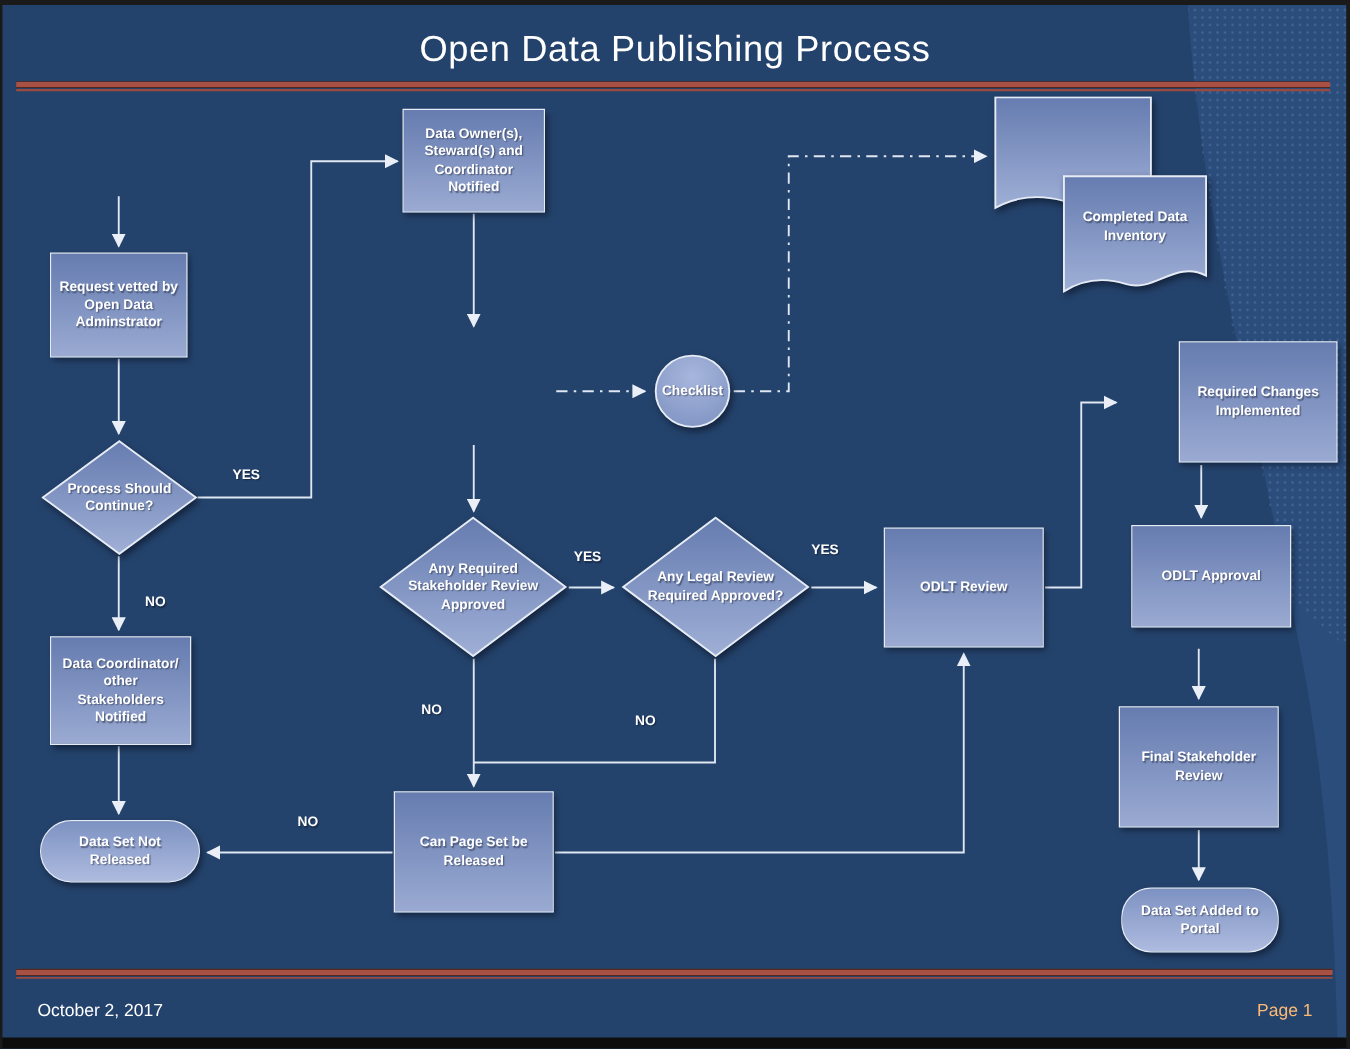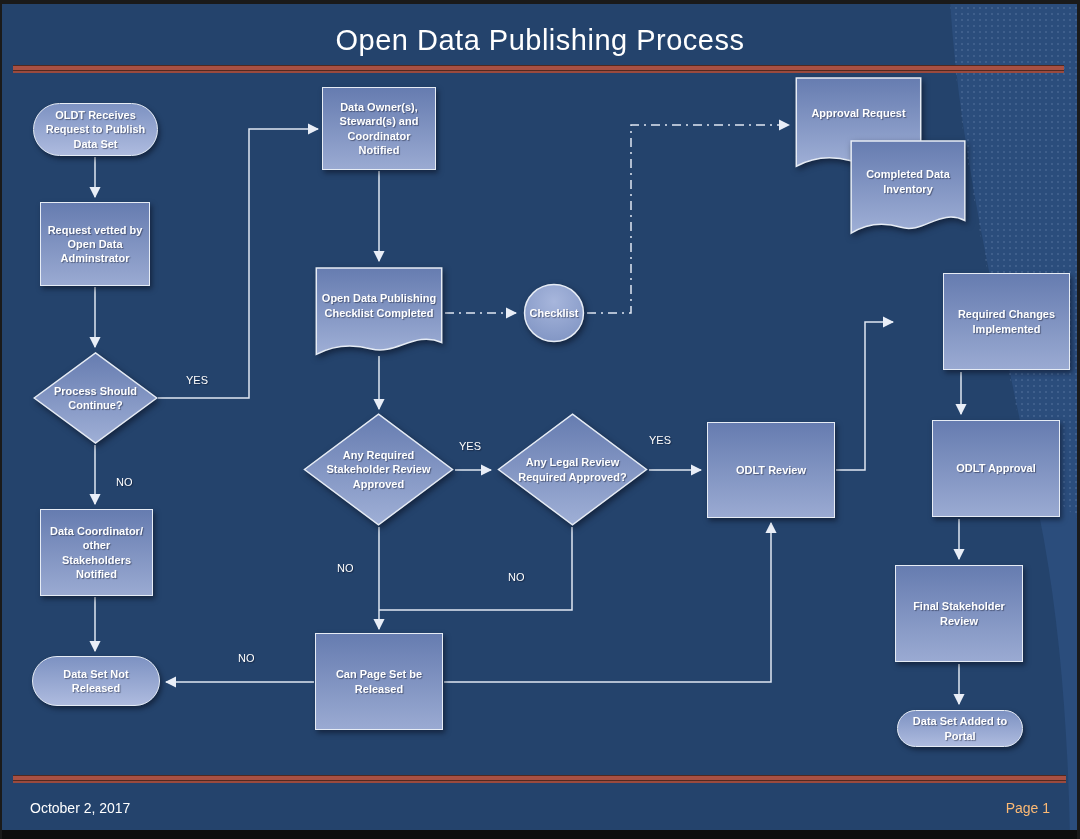--- a/index.html
+++ b/index.html
@@ -35,21 +35,21 @@
   .node.rect,.node.terminator{background:linear-gradient(180deg,#667cb0 0%,#9aaad2 100%);
         border:1.5px solid #e6ecf5;box-shadow:2px 3px 5px rgba(6,10,24,.5);box-sizing:border-box;}
   .node.terminator{background:linear-gradient(180deg,#7d92c2 0%,#aebbdf 100%);}
   .node.diamond,.node.doc,.node.circle{background:none;border:none;}
   .node .shape{position:absolute;left:0;top:0;width:100%;height:100%;
                filter:drop-shadow(2px 3px 3px rgba(6,10,24,.55));}
   .node.doc .lbl{padding-bottom:16px;}
   .node.doc.small-pad .lbl{padding-bottom:22px;}
   .node.diamond .lbl{padding:0 16px;}
 
-  .edge-label{position:absolute;color:#fff;font-size:11px;font-weight:normal;z-index:3;
+  .edge-label{position:absolute;color:#fff;font-size:11px;font-weight:bold;z-index:3;
               text-shadow:1px 1px 1px rgba(8,14,30,.45);}
 
   .footer-date{position:absolute;left:30px;top:800px;color:#fff;font-size:14px;z-index:5;}
   .footer-page{position:absolute;right:30px;top:800px;color:#fdba74;font-size:14px;z-index:5;}
 </style>
 </head>
 <body>
 
 <div class="stage">
 
@@ -98,23 +98,20 @@
     <path class="wire" d="M572,527 V610 H379"></path>
     <path class="wire" d="M379,527 V629" marker-end="url(#arr)"></path>
     <path class="wire" d="M314,682 H166" marker-end="url(#arr)"></path>
     <path class="wire" d="M444,682 H771 V523" marker-end="url(#arr)"></path>
     <path class="wire" d="M836,470 H865 V322 H893" marker-end="url(#arr)"></path>
     <path class="wire" d="M961,372 V414" marker-end="url(#arr)"></path>
     <path class="wire" d="M959,519 V559" marker-end="url(#arr)"></path>
     <path class="wire" d="M959,664 V704" marker-end="url(#arr)"></path>
   </svg>
 
-  <div class="node terminator" style="left:33px;top:103px;width:125px;height:53px;border-radius:27px;">
-    <span class="lbl">OLDT Receives Request to Publish Data Set</span>
-  </div>
 
   <div class="node rect" style="left:40px;top:202px;width:110px;height:84px;">
     <span class="lbl">Request vetted by Open Data Adminstrator</span>
   </div>
 
   <div class="node diamond" style="left:33px;top:352px;width:125px;height:92px;">
     <svg class="shape" viewBox="0 0 100 100" preserveAspectRatio="none">
       <polygon points="50,1 99,50 50,99 1,50" fill="url(#gradShape)" stroke="#e6ecf5" stroke-width="1.5" vector-effect="non-scaling-stroke"></polygon>
     </svg>
     <span class="lbl">Process Should Continue?</span>
@@ -125,39 +122,32 @@
   </div>
 
   <div class="node terminator" style="left:32px;top:656px;width:128px;height:50px;border-radius:25px;">
     <span class="lbl">Data Set Not Released</span>
   </div>
 
   <div class="node rect" style="left:322px;top:87px;width:114px;height:83px;">
     <span class="lbl">Data Owner(s), Steward(s) and Coordinator Notified</span>
   </div>
 
-  <div class="node doc" style="left:315px;top:267px;width:128px;height:91px;">
+
+  <div class="node circle" style="left:523px;top:283px;width:62px;height:60px;">
+    <svg class="shape" viewBox="0 0 100 100" preserveAspectRatio="none">
+      <circle cx="50" cy="50" r="47.5" fill="url(#gradCircle)" stroke="#e6ecf5" stroke-width="1.5" vector-effect="non-scaling-stroke"></circle>
+    </svg>
+    <span class="lbl">Checklist</span>
+  </div>
+
+  <div class="node doc small-pad" style="left:795px;top:77px;width:127px;height:93px;">
     <svg class="shape" viewBox="0 0 100 100" preserveAspectRatio="none">
       <path d="M1,1 H99 V83 C78,70 63,97 44,90 C28,84 13,87 1,96 Z" fill="url(#gradShape)" stroke="#e6ecf5" stroke-width="1.5" vector-effect="non-scaling-stroke"></path>
     </svg>
-    <span class="lbl">Open Data Publishing Checklist Completed</span>
-  </div>
-
-  <div class="node circle" style="left:523px;top:283px;width:62px;height:60px;">
-    <svg class="shape" viewBox="0 0 100 100" preserveAspectRatio="none">
-      <circle cx="50" cy="50" r="47.5" fill="url(#gradCircle)" stroke="#e6ecf5" stroke-width="1.5" vector-effect="non-scaling-stroke"></circle>
-    </svg>
-    <span class="lbl">Checklist</span>
-  </div>
-
-  <div class="node doc small-pad" style="left:795px;top:77px;width:127px;height:93px;">
-    <svg class="shape" viewBox="0 0 100 100" preserveAspectRatio="none">
-      <path d="M1,1 H99 V83 C78,70 63,97 44,90 C28,84 13,87 1,96 Z" fill="url(#gradShape)" stroke="#e6ecf5" stroke-width="1.5" vector-effect="non-scaling-stroke"></path>
-    </svg>
-    <span class="lbl">Approval Request</span>
   </div>
 
   <div class="node doc" style="left:850px;top:140px;width:116px;height:97px;justify-content:center;">
     <svg class="shape" viewBox="0 0 100 100" preserveAspectRatio="none">
       <path d="M1,1 H99 V83 C78,70 63,97 44,90 C28,84 13,87 1,96 Z" fill="url(#gradShape)" stroke="#e6ecf5" stroke-width="1.5" vector-effect="non-scaling-stroke"></path>
     </svg>
     <span class="lbl">Completed Data Inventory</span>
   </div>
 
   <div class="node diamond" style="left:303px;top:413px;width:151px;height:113px;">
@@ -175,29 +165,29 @@
   </div>
 
   <div class="node rect" style="left:707px;top:422px;width:128px;height:96px;">
     <span class="lbl">ODLT Review</span>
   </div>
 
   <div class="node rect" style="left:898px;top:273px;width:127px;height:97px;margin-left:45px;">
     <span class="lbl">Required Changes Implemented</span>
   </div>
 
-  <div class="node rect" style="left:932px;top:420px;width:128px;height:97px;text-align:center;">
+  <div class="node rect" style="left:905px;top:420px;width:128px;height:82px;text-align:center;">
     <span class="lbl">ODLT Approval</span>
   </div>
 
   <div class="node rect" style="left:895px;top:565px;width:128px;height:97px;">
     <span class="lbl">Final Stakeholder Review</span>
   </div>
 
-  <div class="node terminator" style="left:897px;top:710px;width:126px;height:37px;border-radius:24px;">
+  <div class="node terminator" style="left:897px;top:710px;width:126px;height:52px;border-radius:24px;">
     <span class="lbl">Data Set Added to Portal</span>
   </div>
 
   <div class="node rect" style="left:315px;top:633px;width:128px;height:97px;">
     <span class="lbl">Can Page Set be Released</span>
   </div>
 
   <div class="edge-label" style="left:186px;top:374px;">YES</div>
   <div class="edge-label" style="left:116px;top:476px;">NO</div>
   <div class="edge-label" style="left:459px;top:440px;">YES</div>

